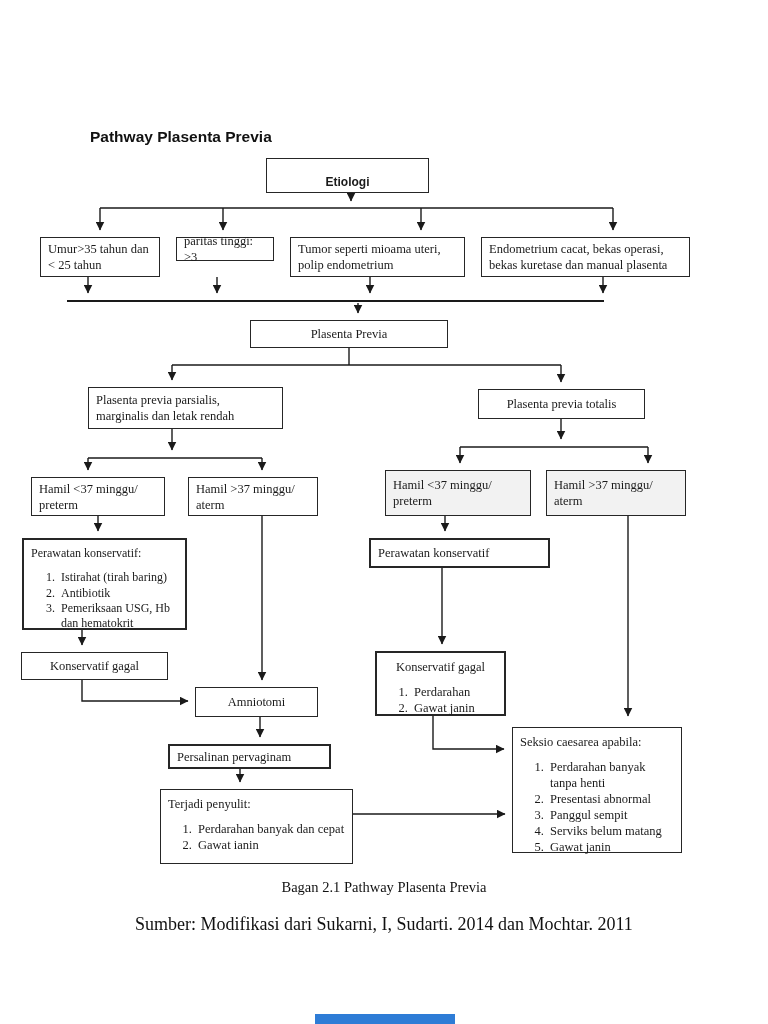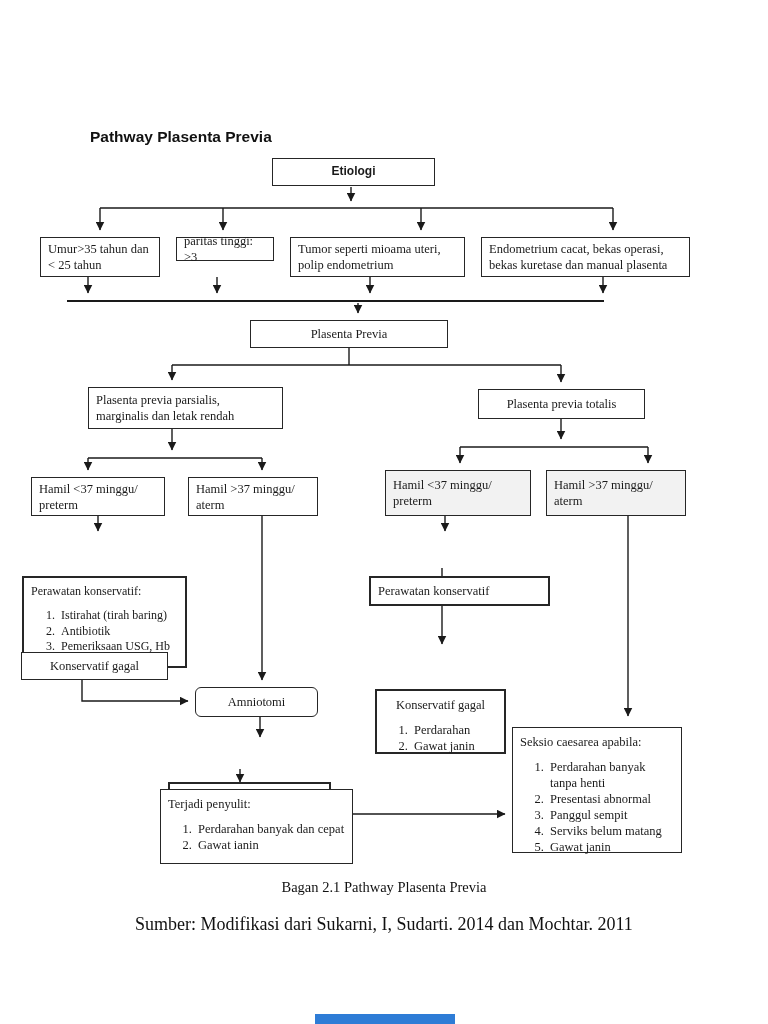--- a/index.html
+++ b/index.html
@@ -13,21 +13,21 @@
     color:#111;
   }
   svg.wires { position:absolute; left:0; top:0; pointer-events:none; }
   .node {
     position:absolute; border:1.5px solid #262626; background:#ffffff;
     font-size:12.5px; line-height:1.28; color:#1a1a1a;
     display:flex; flex-direction:column; justify-content:center;
     box-sizing:border-box; padding:2px 7px;
   }
   .node.center { text-align:center; align-items:center; }
-  .node.thick { border-width:2.2px;margin-top:38px; }
+  .node.thick { border-width:2.2px; }
   .node.shaded { background:#f2f2f2; }
   .node.listbox { justify-content:flex-start; padding-top:6px; }
   .node.sans { font-family:"Liberation Sans", sans-serif; font-weight:bold; font-size:12px; }
   .node .nt { margin:0 0 9px 0; }
   .node .nt.c { text-align:center; }
   .node ol { margin:0; padding-left:27px; }
   .node ol li { padding-left:3px; margin:0; }
   #caption {
     position:absolute; left:0; top:879px; width:768px; text-align:center;
     font-size:14.5px; color:#111;
@@ -89,21 +89,21 @@
       <path d="M240,769 V782" marker-end="url(#arw)"></path>
       <path d="M353,814 H505" marker-end="url(#arw)"></path>
 
       <path d="M445,516 V531" marker-end="url(#arw)"></path>
       <path d="M442,568 V644" marker-end="url(#arw)"></path>
       <path d="M433,716 V749 H504" marker-end="url(#arw)"></path>
       <path d="M628,516 V716" marker-end="url(#arw)"></path>
     </g>
   </svg>
 
-  <div class="node center sans" style="left:272px;top:158px;width:163px;height:28px;">
+  <div class="node center sans" style="left:266px;top:158px;width:163px;height:35px;justify-content:flex-end;">
     <span>Etiologi</span>
   </div>
 
   <div class="node" style="left:40px;top:237px;width:120px;height:40px;">
     <span>Umur&gt;35 tahun dan &lt; 25 tahun</span>
   </div>
   <div class="node" style="left:176px;top:237px;width:98px;height:24px;">
     <span>paritas tinggi: &gt;3</span>
   </div>
   <div class="node" style="left:290px;top:237px;width:175px;height:40px;">
@@ -143,21 +143,21 @@
       <li>Istirahat (tirah baring)</li>
       <li>Antibiotik</li>
       <li>Pemeriksaan USG, Hb dan hematokrit</li>
     </ol>
   </div>
 
   <div class="node center" style="left:21px;top:652px;width:147px;height:28px;">
     <span>Konservatif gagal</span>
   </div>
 
-  <div class="node center" style="left:195px;top:687px;width:123px;height:30px;border-radius:6px;">
+  <div class="node center" style="left:195px;top:687px;width:123px;height:30px;">
     <span>Amniotomi</span>
   </div>
 
   <div class="node thick" style="left:168px;top:744px;width:163px;height:25px;">
     <span>Persalinan pervaginam</span>
   </div>
 
   <div class="node listbox" style="left:160px;top:789px;width:193px;height:75px;">
     <div class="nt">Terjadi penyulit:</div>
     <ol>

